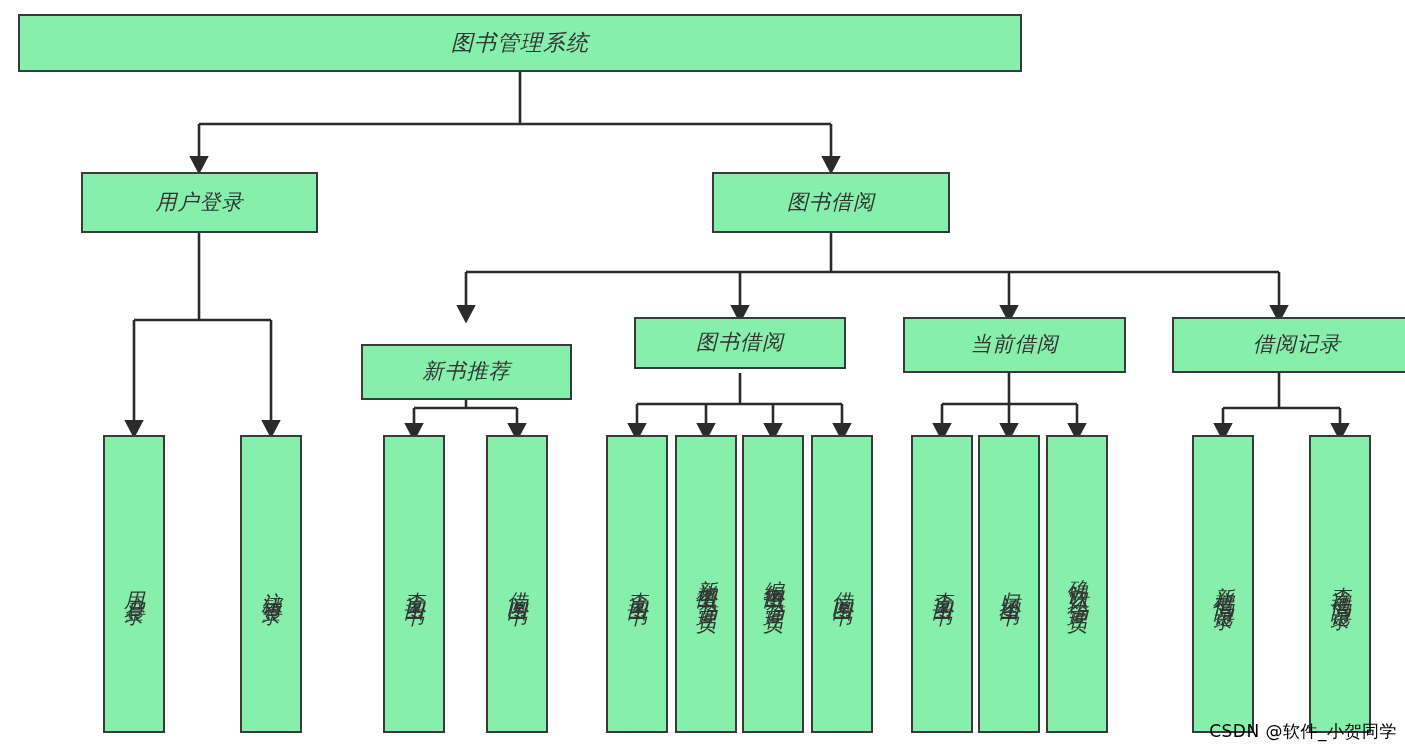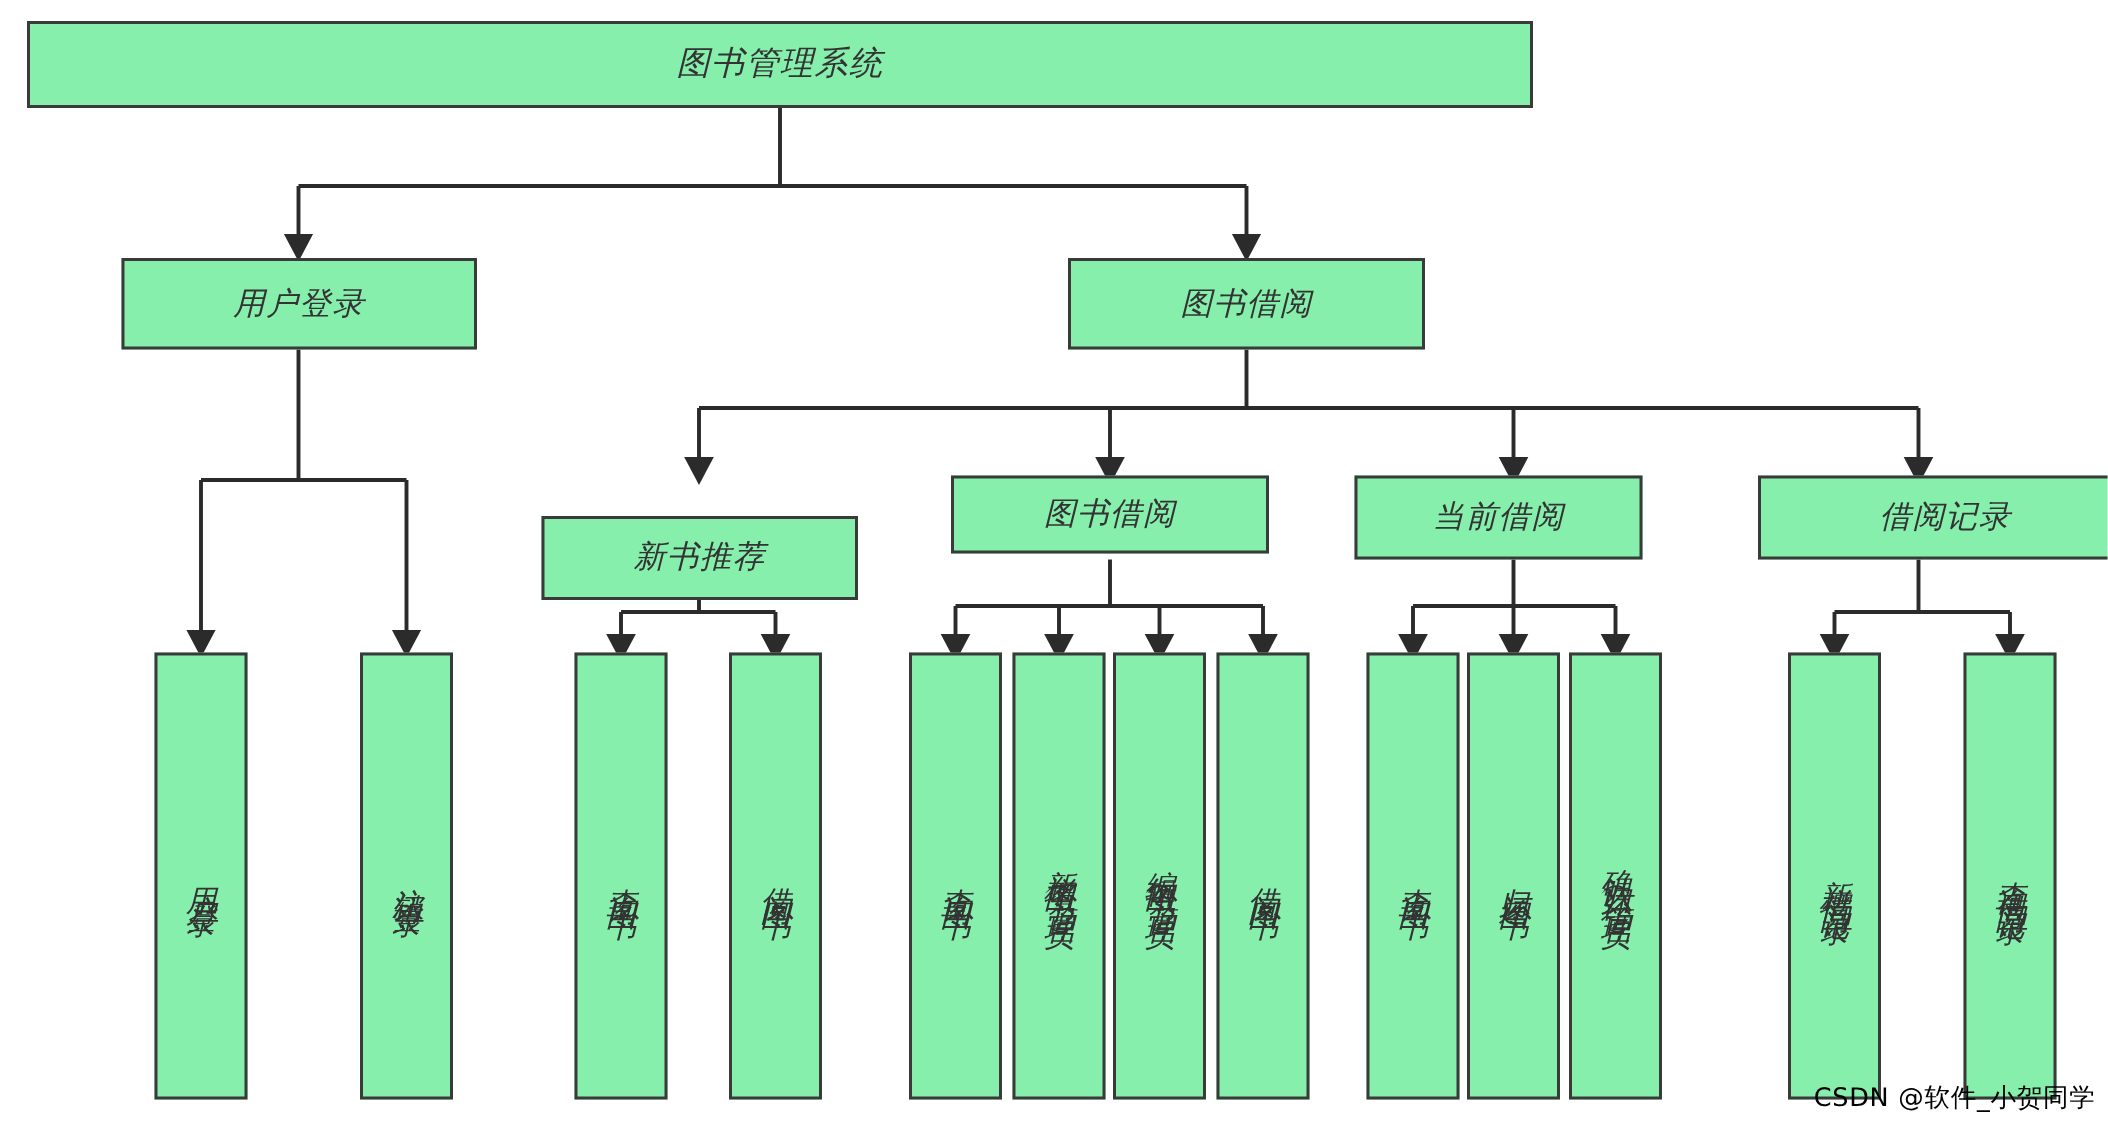--- a/index.html
+++ b/index.html
@@ -142,21 +142,21 @@
   <div class="node horizontal" style="left:712px; top:172px; width:238px; height:61px;">
     <span>图书借阅</span>
   </div>
 
   <div class="node horizontal" style="left:361px; top:317px; width:211px; height:56px;margin-top:27px;">
     <span>新书推荐</span>
   </div>
   <div class="node horizontal" style="left:634px; top:317px; width:212px; height:52px;">
     <span>图书借阅</span>
   </div>
-  <div class="node horizontal" style="left:903px; top:317px; width:192px; height:56px;">
+  <div class="node horizontal" style="left:903px; top:317px; width:223px; height:56px;">
     <span>当前借阅</span>
   </div>
   <div class="node horizontal" style="left:1172px; top:317px; width:250px; height:56px;">
     <span>借阅记录</span>
   </div>
 
   <div class="node vertical" style="left:103px; top:435px; width:62px; height:298px;">
     <span class="vlabel">用户登录</span>
   </div>
   <div class="node vertical" style="left:240px; top:435px; width:62px; height:298px;">

